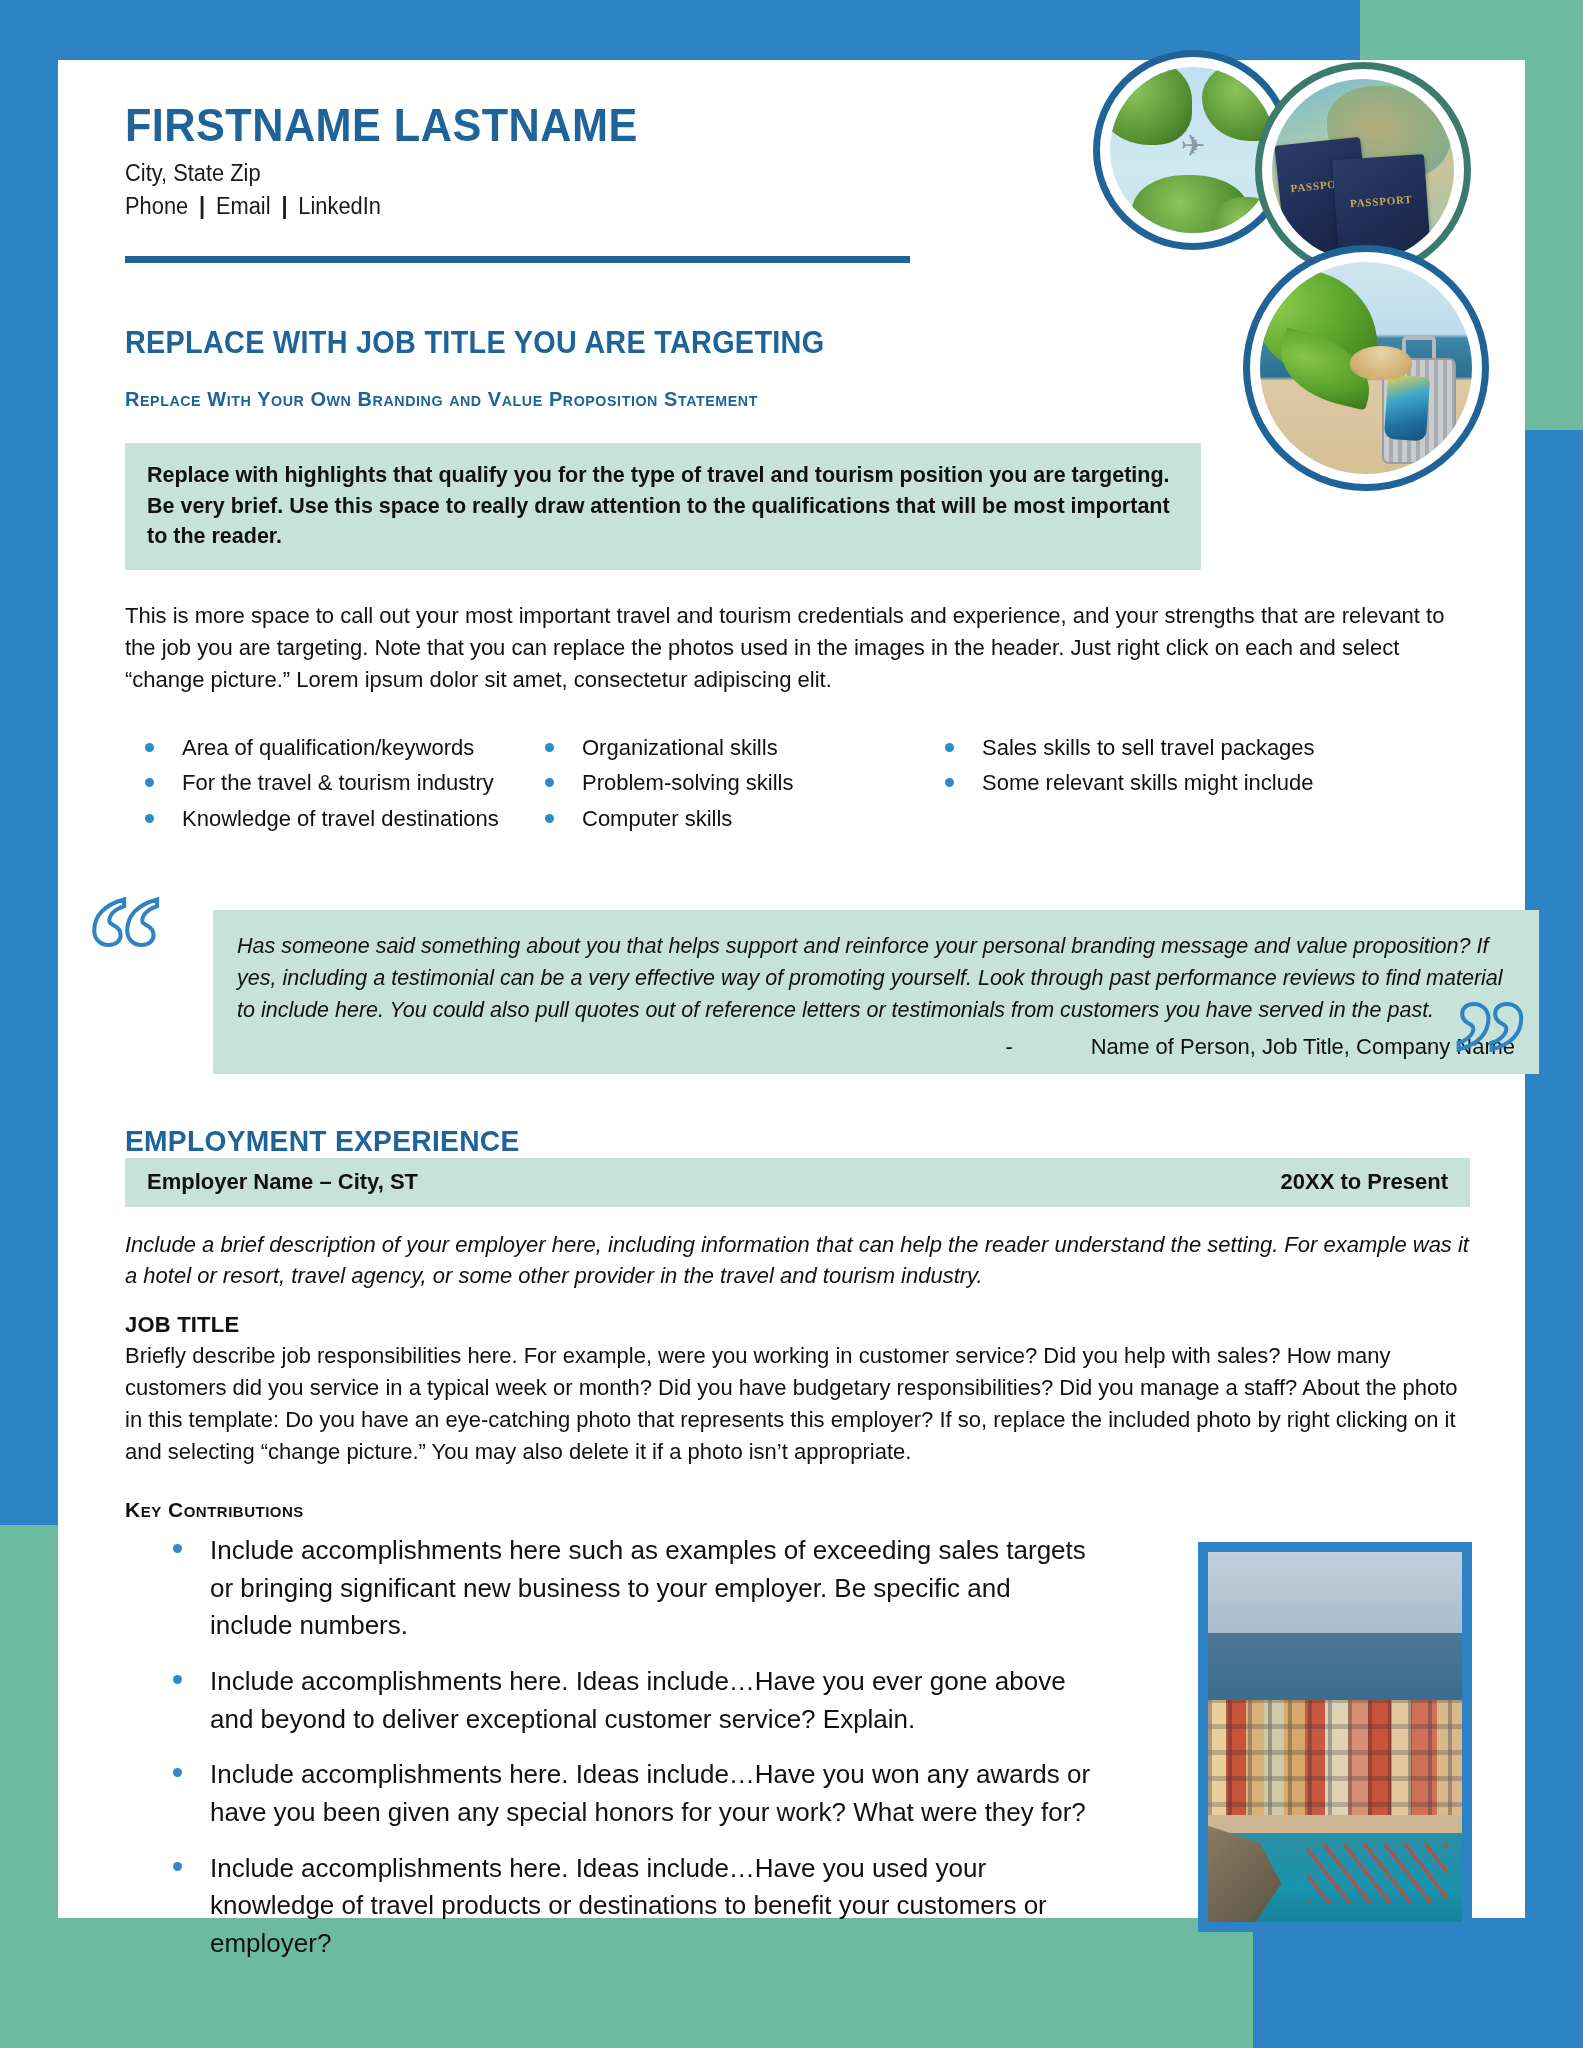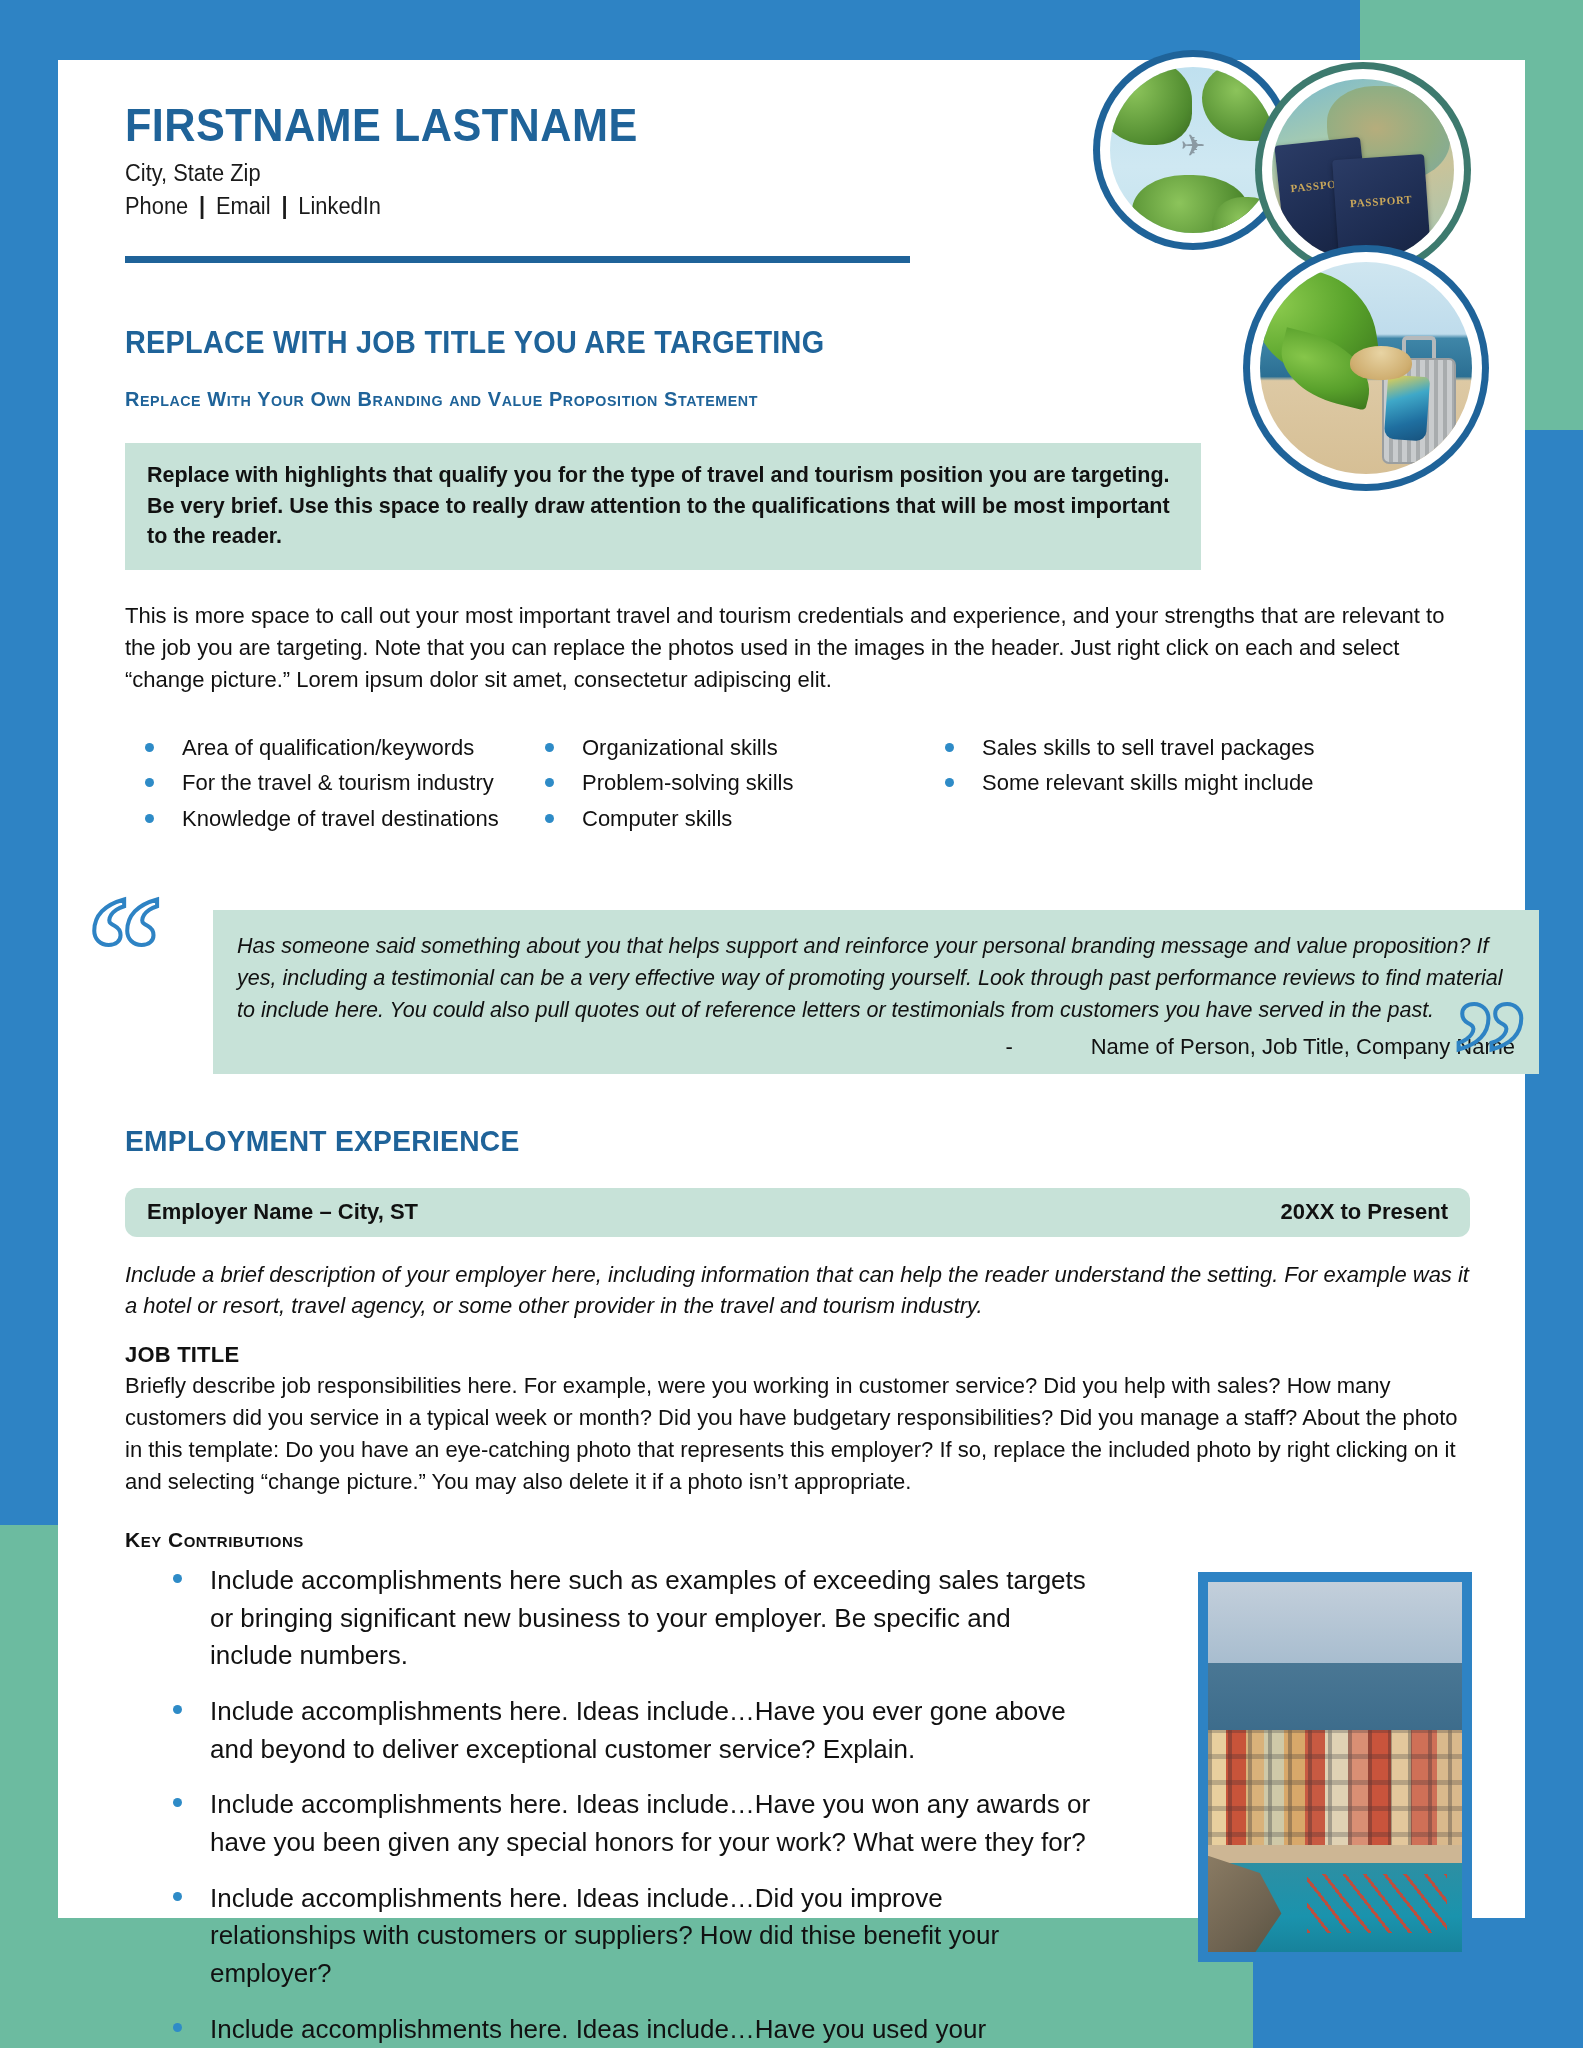--- a/index.html
+++ b/index.html
@@ -218,28 +218,26 @@
     font-size: 30px;
     font-weight: bold;
     color: #1f6399;
     letter-spacing: 0.3px;
     transform: scaleX(0.94);
     transform-origin: left center;
   }
 
   
   .employer-bar {
-    margin-top: 30px;
     background: #c7e2d8;
     width: 1345px;
     padding: 11px 22px 12px 22px;
     display: flex;
     justify-content: space-between;
     align-items: baseline;
-    border-radius: 12px;
   }
   .employer-bar span {
     font-size: 22px;
     font-weight: bold;
     color: #111111;
   }
 
   .employer-desc {
     margin-top: 22px;
     font-size: 22px;
@@ -607,24 +605,20 @@
         <div class="contrib-item">
           <span class="bullet-dot"></span>
           <span class="contrib-text">Include accomplishments here. Ideas include…Have you ever gone above and beyond to deliver exceptional customer service? Explain.</span>
         </div>
         <div class="contrib-item">
           <span class="bullet-dot"></span>
           <span class="contrib-text">Include accomplishments here. Ideas include…Have you won any awards or have you been given any special honors for your work? What were they for?</span>
         </div>
         <div class="contrib-item">
           <span class="bullet-dot"></span>
-          <span class="contrib-text">Include accomplishments here. Ideas include…Did you improve relationships with customers or suppliers? How did thise benefit your employer?</span>
-        </div>
-        <div class="contrib-item">
-          <span class="bullet-dot"></span>
           <span class="contrib-text">Include accomplishments here. Ideas include…Have you used your knowledge of travel products or destinations to benefit your customers or employer?</span>
         </div>
       </div>
 
       <div class="photo-frame">
         <div class="photo-inner">
           <div class="photo-sky"></div>
           <div class="photo-sea"></div>
           <div class="photo-town"></div>
           <div class="photo-beach"></div>

